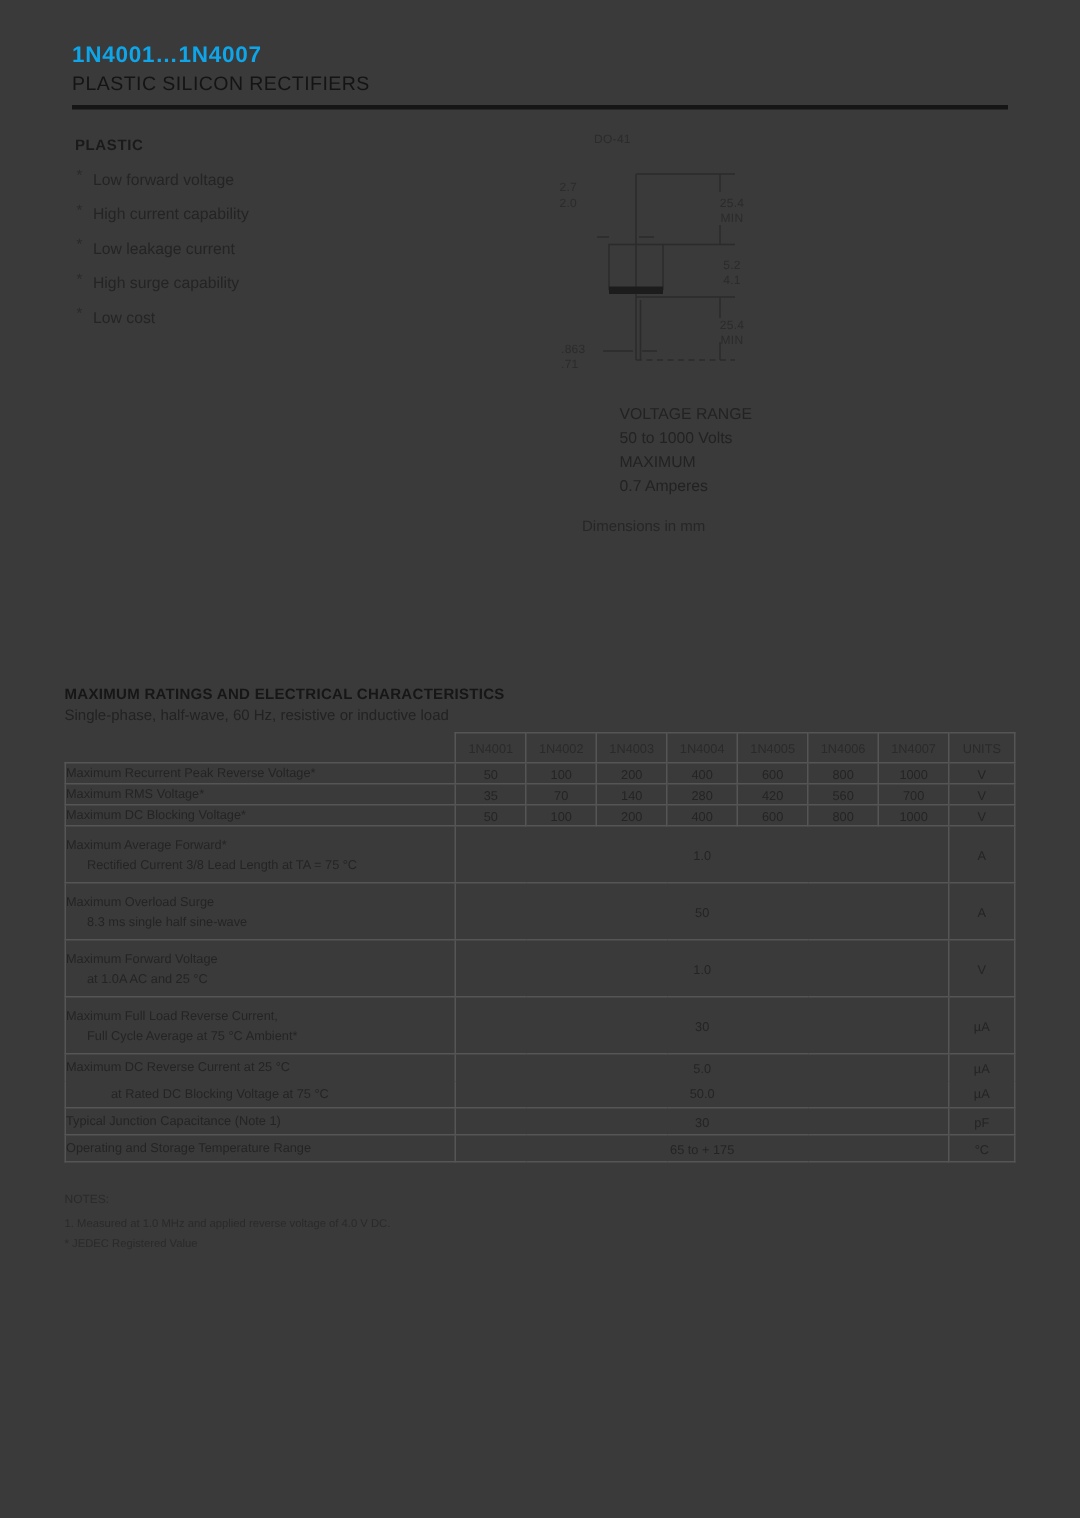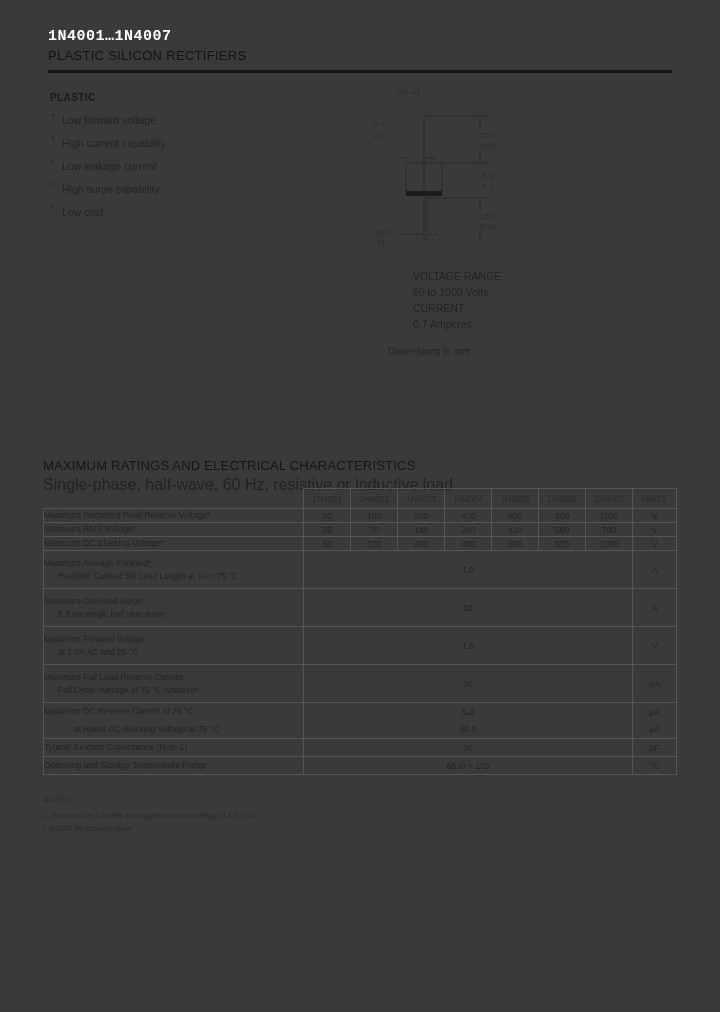--- a/index.html
+++ b/index.html
@@ -8,21 +8,21 @@
     background:#3a3a3a;
     font-family:"Liberation Sans", sans-serif;
     color:#151515;
     position:relative;
     overflow:hidden;
   }
   .page{position:absolute;inset:0;}
 
   
   .hdr{position:absolute;left:48px;top:28px;}
-  .hdr .partno{font-size:15px;font-weight:bold;letter-spacing:.5px;color:#ffffff;font-family:Liberation Mono, monospace;}
+  .hdr .partno{font-size:15px;font-weight:bold;letter-spacing:.5px;color:#0ea5e9;}
   .hdr .subtitle{font-size:13px;font-weight:normal;letter-spacing:.3px;color:#141414;margin-top:3px;}
   .hdr-rule{position:absolute;left:48px;top:70px;width:624px;height:3px;background:#151515;}
 
   
   .features{position:absolute;left:50px;top:92px;width:220px;}
   .features h3{margin:0 0 11px 0;font-size:10px;font-weight:bold;letter-spacing:.4px;color:#1a1a1a;}
   .features ul{list-style:none;margin:0;padding:0;}
   .features li{font-size:10.5px;color:#242424;margin-bottom:11px;position:relative;padding-left:12px;}
   .features li .bul{position:absolute;left:1px;top:-2px;font-size:10px;color:#2a2a2a;}
 
@@ -31,22 +31,22 @@
   .pkg .lbl{position:absolute;font-size:8px;color:#2b2b2b;line-height:10px;letter-spacing:.2px;}
   .pkg .lbl.c{text-align:center;}
   .pkg svg{position:absolute;left:0;top:0;}
 
   
   .vr{position:absolute;left:388px;top:268px;font-size:10.5px;color:#222;line-height:16px;margin-left:25px;}
   .dims{position:absolute;left:388px;top:346px;font-size:10px;color:#262626;}
 
   
   .rat-h{position:absolute;left:43px;top:458px;}
-  .rat-h .t1{font-size:13px;font-weight:normal;letter-spacing:.2px;color:#161616;}
-  .rat-h .t2{font-size:16px;color:#222;margin-top:3px;}
+  .rat-h .t1{font-size:10px;font-weight:bold;letter-spacing:.2px;color:#161616;}
+  .rat-h .t2{font-size:10px;color:#222;margin-top:3px;}
 
   
   table.spec{
     position:absolute;left:43px;top:488px;
     border-collapse:collapse;
     width:634px;
     font-size:8.5px;color:#242424;
   }
   table.spec td, table.spec th{
     border:1px solid #555;
@@ -132,21 +132,21 @@
     <div class="lbl c" style="left:98px;top:124px;width:40px;">25.4</div>
     <div class="lbl c" style="left:98px;top:134px;width:40px;">MIN</div>
 
     <div class="lbl" style="left:4px;top:140px;">.863</div>
     <div class="lbl" style="left:4px;top:150px;">.71</div>
   </div>
 
   <div class="vr">
     <div>VOLTAGE RANGE</div>
     <div>50 to 1000 Volts</div>
-    <div>CURRENT</div>
+    <div>MAXIMUM</div>
     <div>0.7 Amperes</div>
   </div>
   <div class="dims">Dimensions in mm</div>
 
   <div class="rat-h">
     <div class="t1">MAXIMUM RATINGS AND ELECTRICAL CHARACTERISTICS</div>
     <div class="t2">Single-phase, half-wave, 60 Hz, resistive or inductive load</div>
   </div>
 
   <table class="spec">

